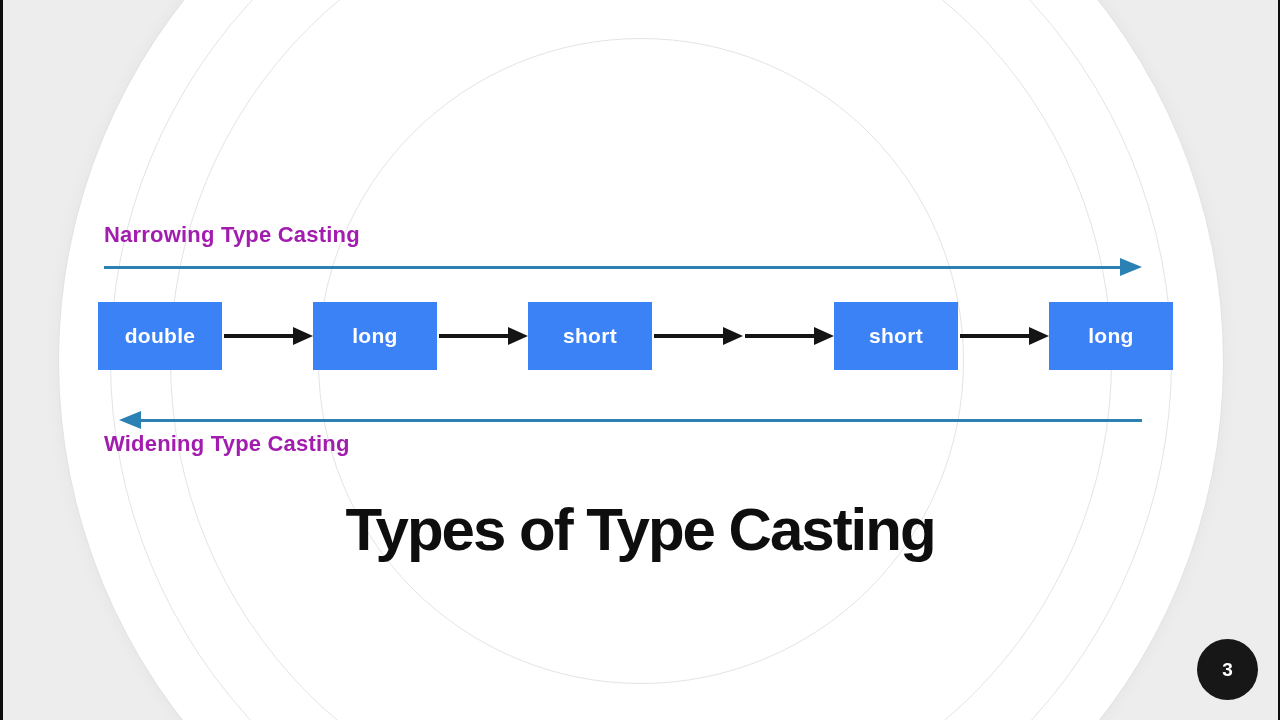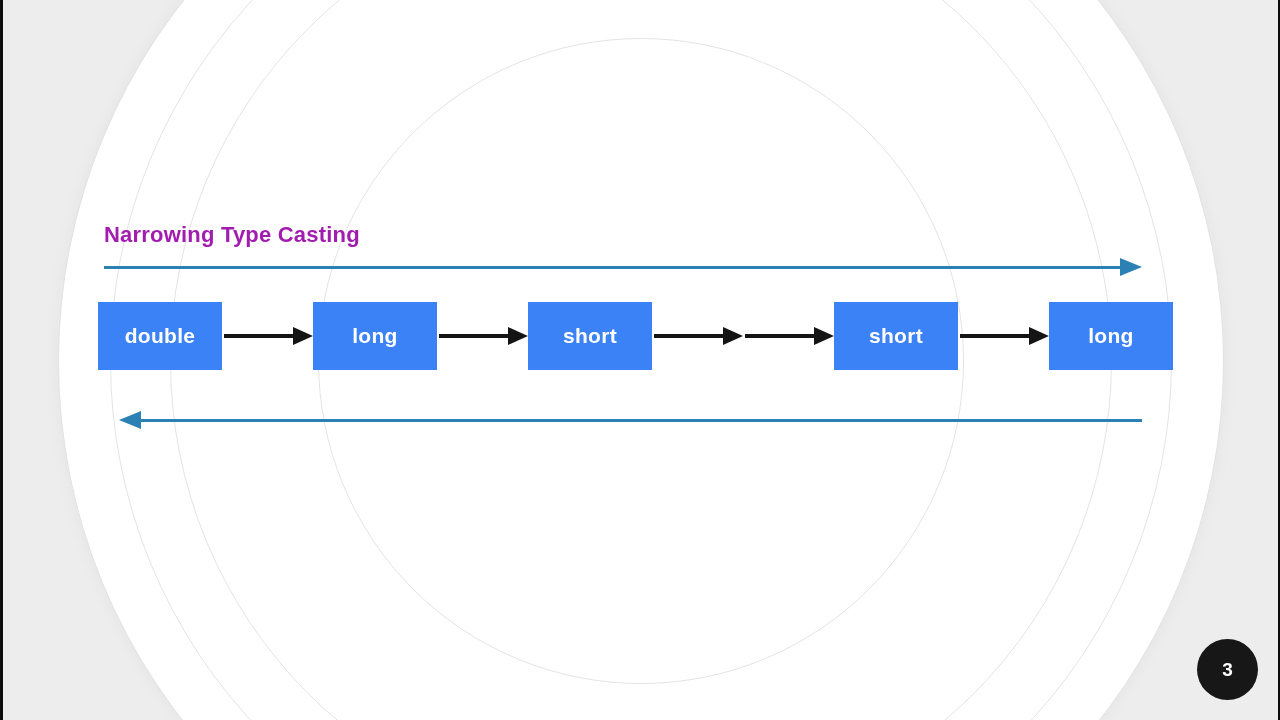--- a/index.html
+++ b/index.html
@@ -97,20 +97,22 @@
         <i class="conn-line"></i>
         <i class="conn-head"></i>
       </div>
     <div class="type-box">long</div>
   </div>
 
   <div class="blue-arrow ba-bottom">
     <i class="ba-line"></i>
     <i class="ba-head"></i>
   </div>
+  <div class="cast-label lbl-widen">Widening Type Casting</div>
 
+  <div class="slide-title">Types of Type Casting</div>
 
   <div class="page-badge">3</div>
 
   <div class="edge left"></div>
   <div class="edge right"></div>
 
 </div>
 
 </body></html>

